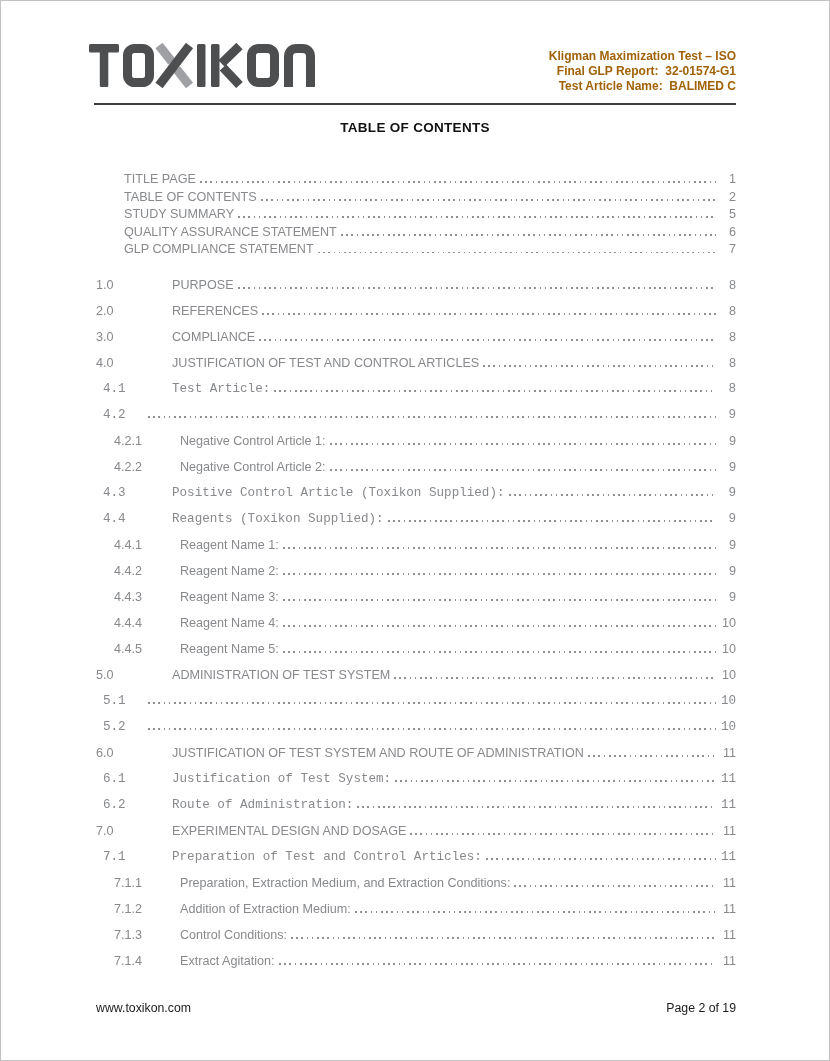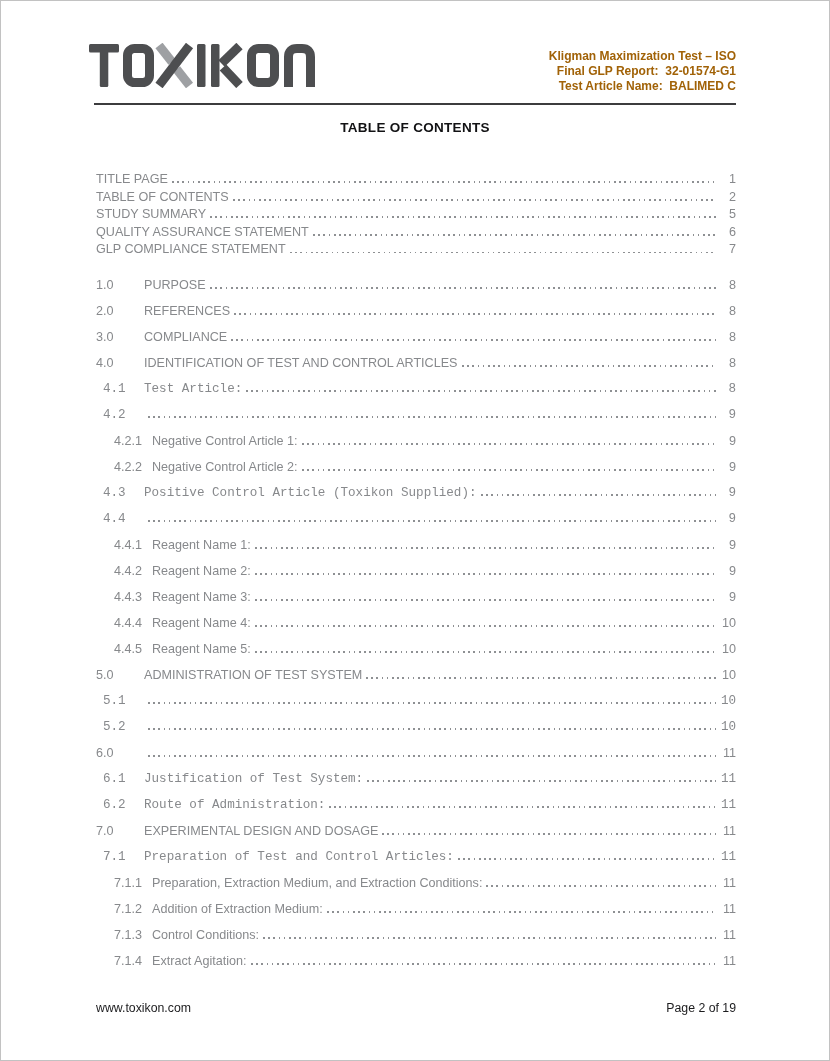--- a/index.html
+++ b/index.html
@@ -55,21 +55,21 @@
   .sec-row { height: 26px; line-height: 26px; }
 
   .num { display: inline-block; flex: 0 0 auto; }
   .lvl1 { padding-left: 0; }
   .lvl1 .num { width: 48px; }
   .lvl2 { padding-left: 7px; font-family: Liberation Mono, monospace; }
   .lvl2 .num { width: 41px; }
   .lvl3 { padding-left: 18px; }
   .lvl3 .num { width: 38px; }
 
-  .lbl { flex: 0 0 auto; white-space: pre; }
+  .lbl { flex: 0 0 auto; white-space: pre; margin-left: 28px; }
 
   .leader {
     flex: 1 1 auto;
     height: 1.8px;
     margin: 0 3px 1px 4px;
     background-image: repeating-linear-gradient(
       to right, #8e9093 0px, #8e9093 1.7px, transparent 1.7px, transparent 5.2px);
   }
   .pg { flex: 0 0 auto; min-width: 17px; text-align: right; }
 
@@ -168,21 +168,21 @@
         <span class="pg">8</span>
       </div>
       <div class="toc-row sec-row lvl1">
         <span class="num">3.0</span>
         <span class="lbl">COMPLIANCE</span>
         <span class="leader"></span>
         <span class="pg">8</span>
       </div>
       <div class="toc-row sec-row lvl1">
         <span class="num">4.0</span>
-        <span class="lbl">IDENTIFICATION OF TEST AND CONTROL ARTICLES</span>
+        <span class="lbl">JUSTIFICATION OF TEST AND CONTROL ARTICLES</span>
         <span class="leader"></span>
         <span class="pg">8</span>
       </div>
       <div class="toc-row sec-row lvl2">
         <span class="num">4.1</span>
         <span class="lbl">Test Article:</span>
         <span class="leader"></span>
         <span class="pg">8</span>
       </div>
       <div class="toc-row sec-row lvl2">
@@ -203,20 +203,21 @@
         <span class="pg">9</span>
       </div>
       <div class="toc-row sec-row lvl2">
         <span class="num">4.3</span>
         <span class="lbl">Positive Control Article (Toxikon Supplied):</span>
         <span class="leader"></span>
         <span class="pg">9</span>
       </div>
       <div class="toc-row sec-row lvl2">
         <span class="num">4.4</span>
+        <span class="lbl">Reagents (Toxikon Supplied):</span>
         <span class="leader"></span>
         <span class="pg">9</span>
       </div>
       <div class="toc-row sec-row lvl3">
         <span class="num">4.4.1</span>
         <span class="lbl">Reagent Name 1:</span>
         <span class="leader"></span>
         <span class="pg">9</span>
       </div>
       <div class="toc-row sec-row lvl3">
@@ -254,20 +255,21 @@
         <span class="leader"></span>
         <span class="pg">10</span>
       </div>
       <div class="toc-row sec-row lvl2">
         <span class="num">5.2</span>
         <span class="leader"></span>
         <span class="pg">10</span>
       </div>
       <div class="toc-row sec-row lvl1">
         <span class="num">6.0</span>
+        <span class="lbl">JUSTIFICATION OF TEST SYSTEM AND ROUTE OF ADMINISTRATION</span>
         <span class="leader"></span>
         <span class="pg">11</span>
       </div>
       <div class="toc-row sec-row lvl2">
         <span class="num">6.1</span>
         <span class="lbl">Justification of Test System:</span>
         <span class="leader"></span>
         <span class="pg">11</span>
       </div>
       <div class="toc-row sec-row lvl2">

